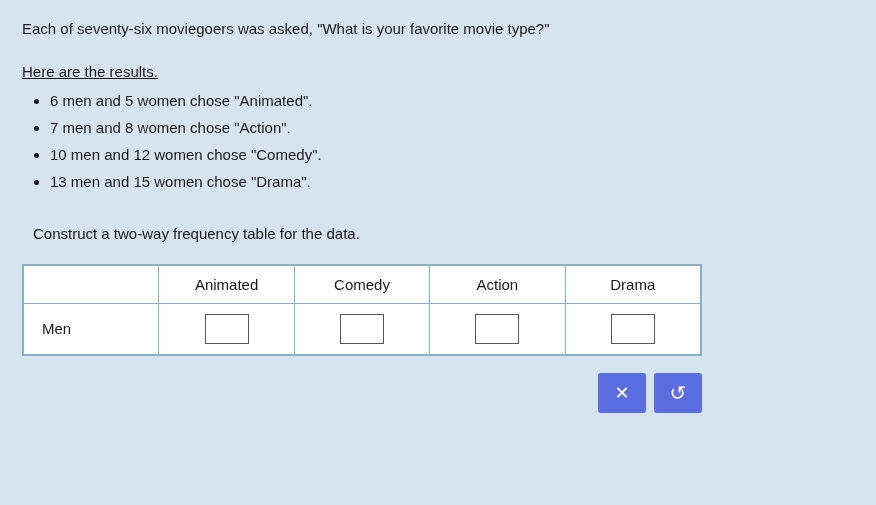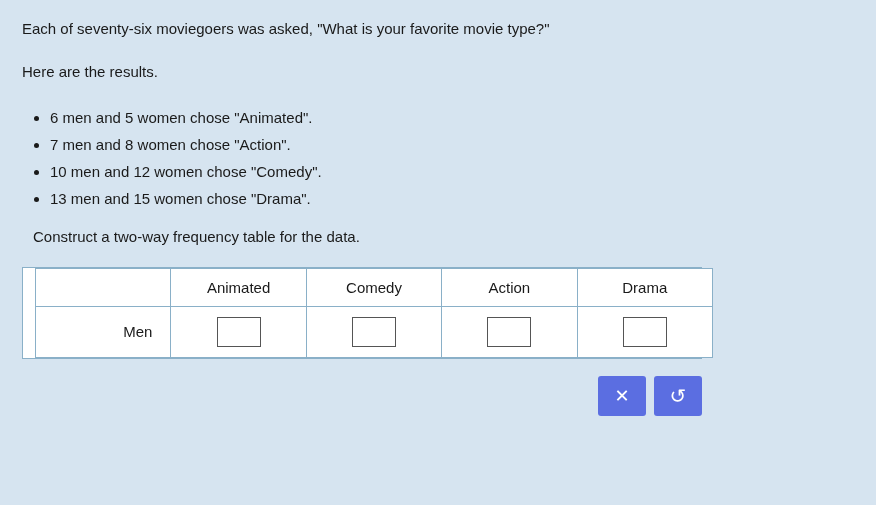--- a/index.html
+++ b/index.html
@@ -10,61 +10,61 @@
       color: #1a1a1a;
       padding: 18px 22px;
       width: 876px;
       min-height: 505px;
     }
     .intro-text {
       margin-bottom: 20px;
       line-height: 1.5;
     }
     .results-label {
-      margin-bottom: 21px;
+      margin-bottom: 4px;
       line-height: 1.5;
+      text-decoration: underline;
     }
     .bullet-list {
       list-style: disc;
       padding-left: 28px;
-      margin-bottom: 14px;
+      margin-bottom: 28px;
       line-height: 1.8;
     }
     .construct-label {
       margin-bottom: 18px;
       line-height: 1.5;
       margin-left: 11px;
     }
     .table-wrapper {
       background: white;
       border: 1.5px solid #8ab0c8;
       display: inline-block;
       min-width: 680px;
     }
     table {
       border-collapse: collapse;
       width: 100%;
-      margin-left: 12px;
     }
     th, td {
       border: 1.5px solid #8ab0c8;
       padding: 10px 18px;
       text-align: center;
       min-width: 130px;
       font-size: 15px;
       font-weight: normal;
       background: white;
     }
     th {
       font-weight: normal;
       background: white;
     }
     td.row-label {
       font-weight: normal;
-      text-align: right;
+      text-align: left;
       min-width: 100px;
     }
     .input-cell {
       width: 44px;
       height: 30px;
       border: 1.5px solid #555;
       text-align: center;
       font-size: 15px;
       background: white;
       outline: none;

